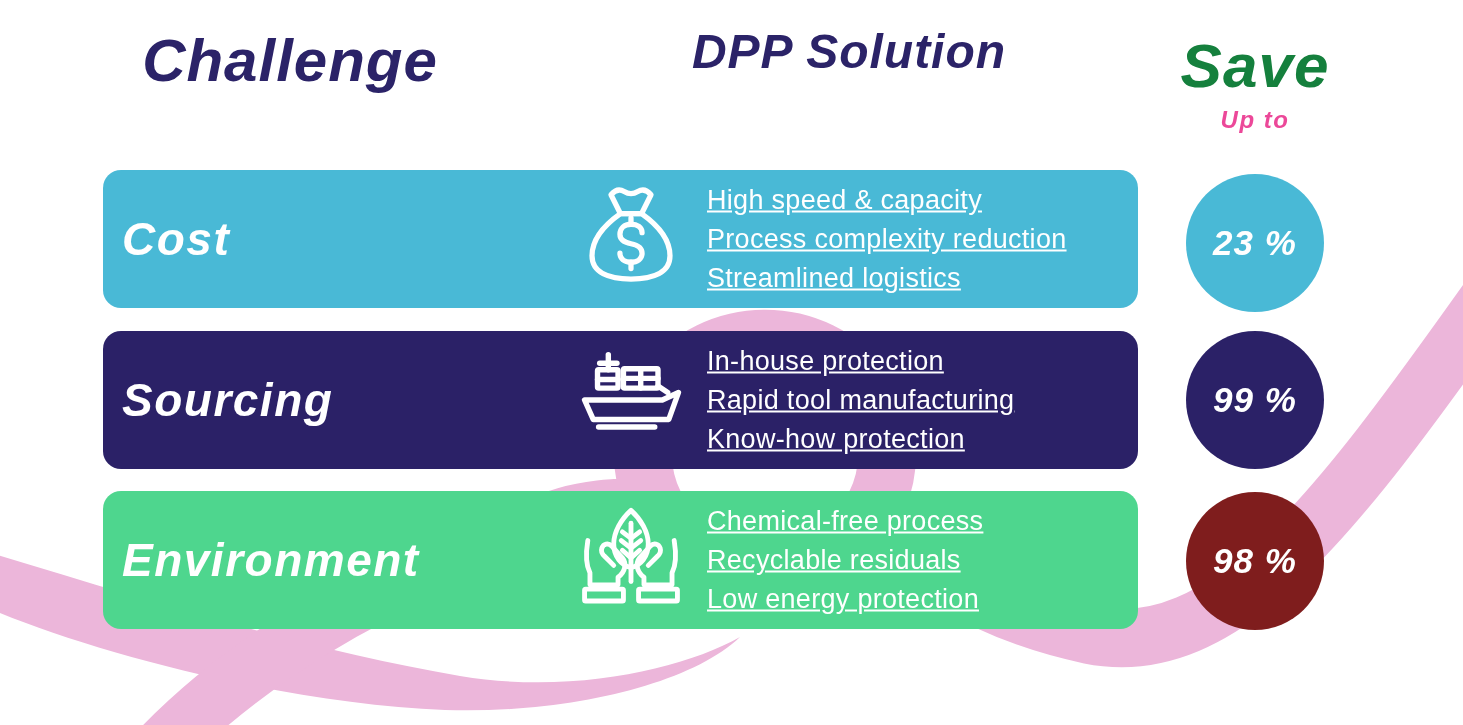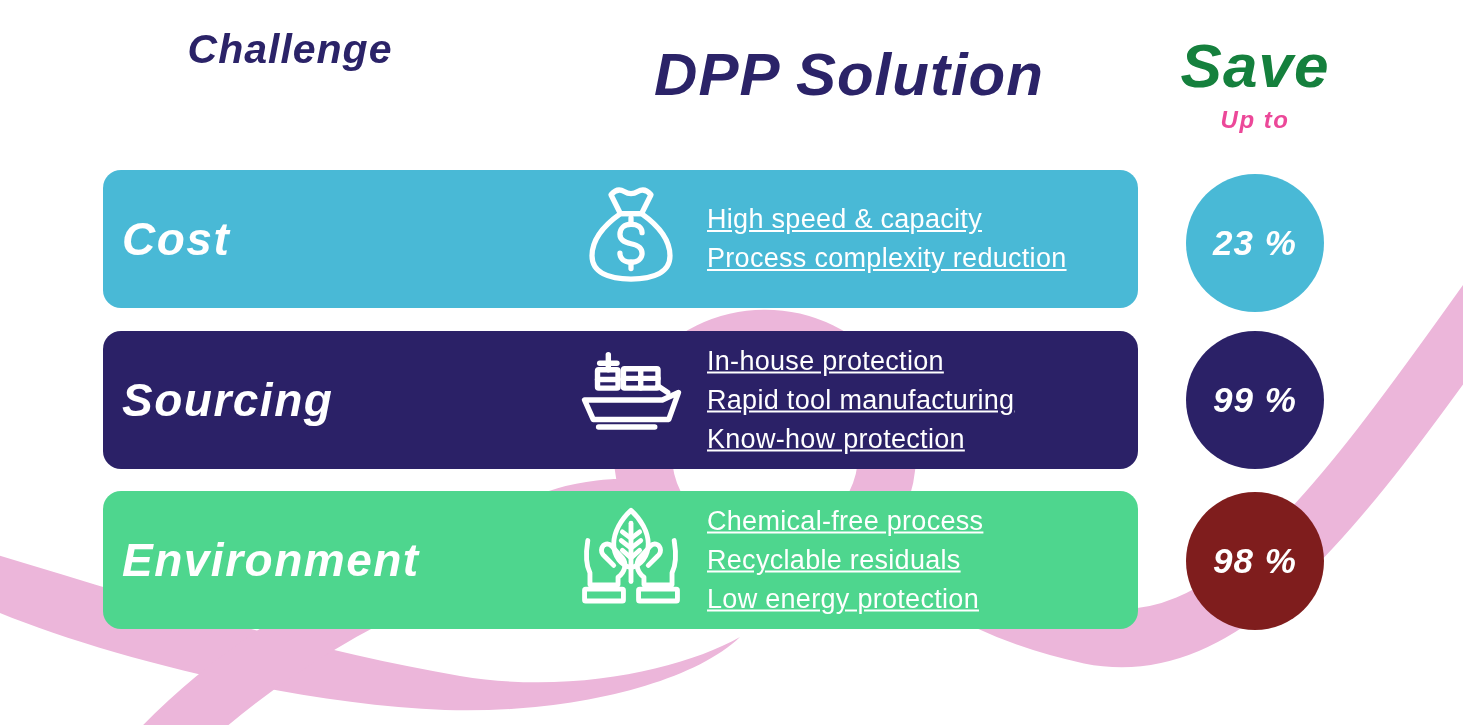--- a/index.html
+++ b/index.html
@@ -5,22 +5,22 @@
   html,body{margin:0;padding:0;background:#fff;}
   .canvas{
     position:relative;width:1463px;height:725px;background:#ffffff;
     overflow:hidden;font-family:"Liberation Sans",sans-serif;
   }
   .ribbon-svg{position:absolute;left:0;top:0;width:1463px;height:725px;}
   .hdr{
     position:absolute;font-weight:bold;font-style:italic;text-align:center;
     letter-spacing:1px;white-space:nowrap;
   }
-  .h-challenge{left:90px;top:26px;width:400px;font-size:41px;}
-  .h-solution{left:608px;top:40px;width:482px;font-size:60px;}
+  .h-challenge{left:90px;top:26px;width:400px;font-size:60px;}
+  .h-solution{left:608px;top:24px;width:482px;font-size:48px;}
   .h-save{left:1140px;top:30px;width:230px;font-size:62px;}
   .h-upto{left:1140px;top:106px;width:230px;font-size:24px;letter-spacing:1.5px;}
   .row{
     position:absolute;left:103px;width:1035px;height:138px;border-radius:18px;
     color:#ffffff;
   }
   .row-0{top:170px;}
   .row-1{top:331px;}
   .row-2{top:491px;}
   .row-title{
@@ -74,20 +74,21 @@
       <svg viewBox="0 0 100 112">
         <path class="iconart" d="M31 14 Q37 7 43.5 11 Q50 15 56.5 11 Q63 7 69 14 L60 32 L40 32 Z"></path>
         <path class="iconart" d="M40 32 H60 C77 44 87 58 87 72 C87 88 71 94 50 94 C29 94 13 88 13 72 C13 58 23 44 40 32 Z"></path>
         <path class="iconart" d="M60.5 50 C60.5 45 56 42 50 42 C43.5 42 39.5 46 39.5 51.5 C39.5 57 45 59.5 50 60.5 C55 61.5 60.5 64 60.5 69.5 C60.5 75 56 78 50 78 C43.5 78 39.5 74.5 39.5 69.5"></path>
         <path class="iconart" d="M50 36 V42 M50 78 V84"></path>
       </svg>
     </div>
     <div class="row-list">
       <div>High speed &amp; capacity</div>
       <div>Process complexity reduction</div>
+      <div>Streamlined logistics</div>
     </div>
   </div>
 
   <div class="row row-1" style="background: rgb(43, 33, 103);">
     <div class="row-title">Sourcing</div>
     <div class="row-icon">
       <svg viewBox="0 0 100 100">
         <path class="iconart" d="M29 8 V22"></path>
         <path class="iconart" d="M21 16 H37"></path>
         <rect class="iconart" x="19" y="22" width="19" height="17" rx="1"></rect>

